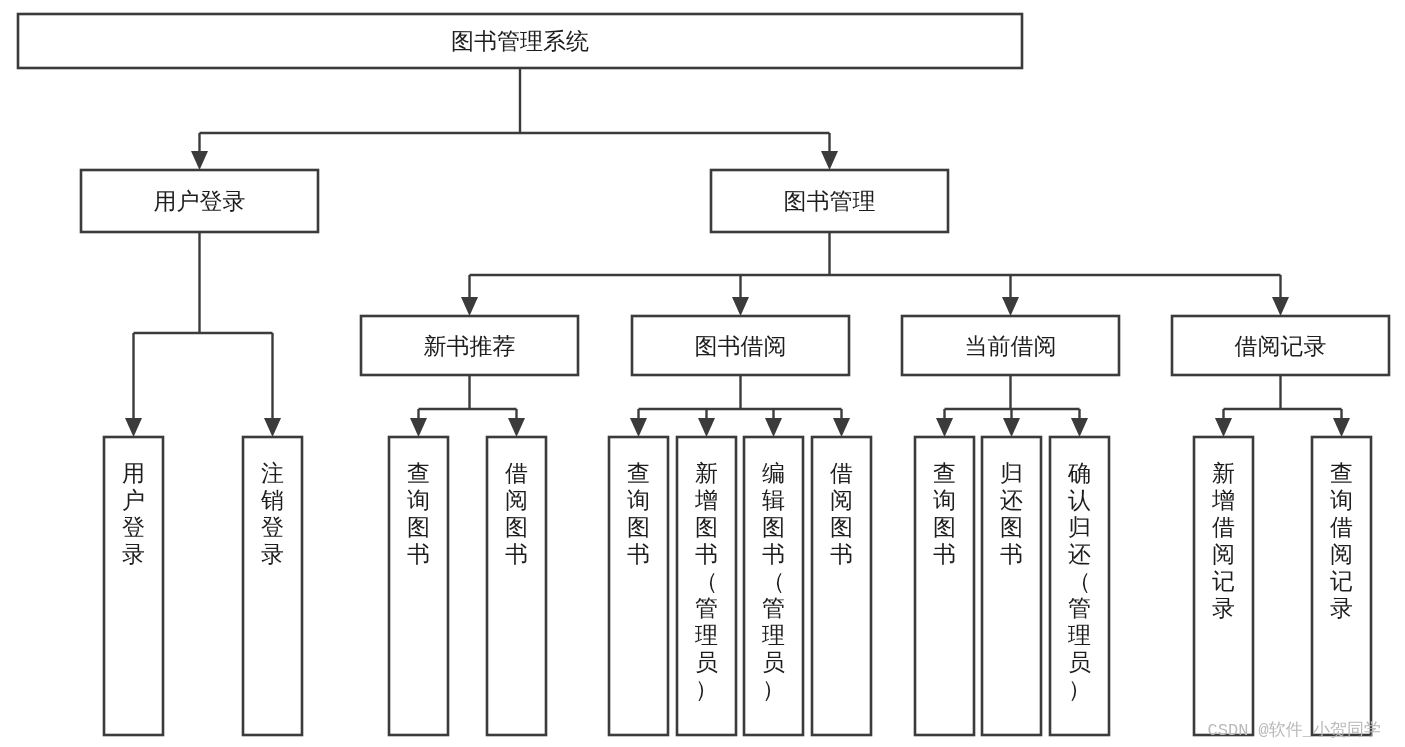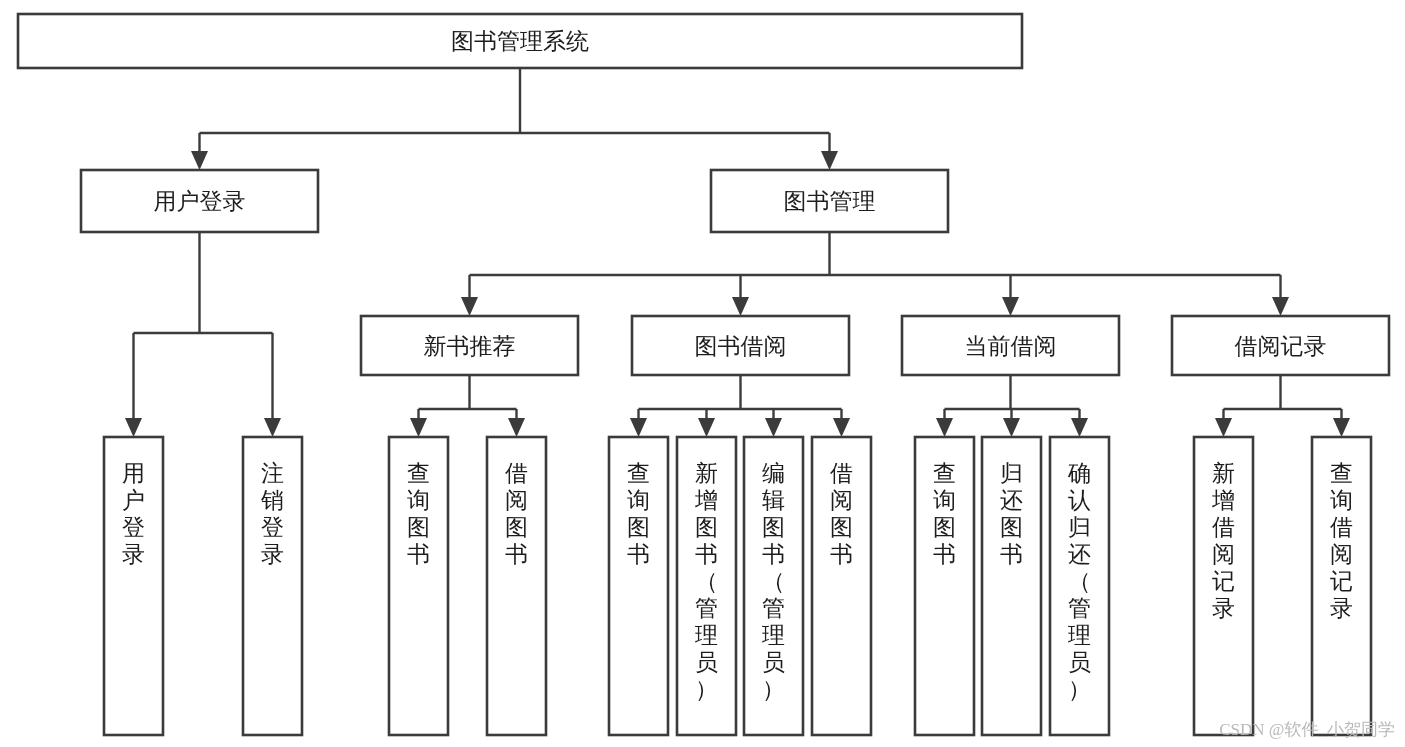--- a/index.html
+++ b/index.html
@@ -46,23 +46,23 @@
     font-family: "Liberation Sans", "DejaVu Sans", sans-serif;
     fill: #1d1d1d;
     text-anchor: middle;
     dominant-baseline: central;
   }
   .label-h {
     font-size: 23px;
   }
   .watermark-text {
     position: absolute;
-    right: 10px;
+    right: 24px;
     bottom: 6px;
-    font-family: Liberation Serif, serif;
+    font-family: Liberation Mono, monospace;
     font-size: 17px;
     color: #b9b9b9;
     white-space: nowrap;
     user-select: none;
     pointer-events: none;
   }
 </style>
 </head>
 <body>
 

